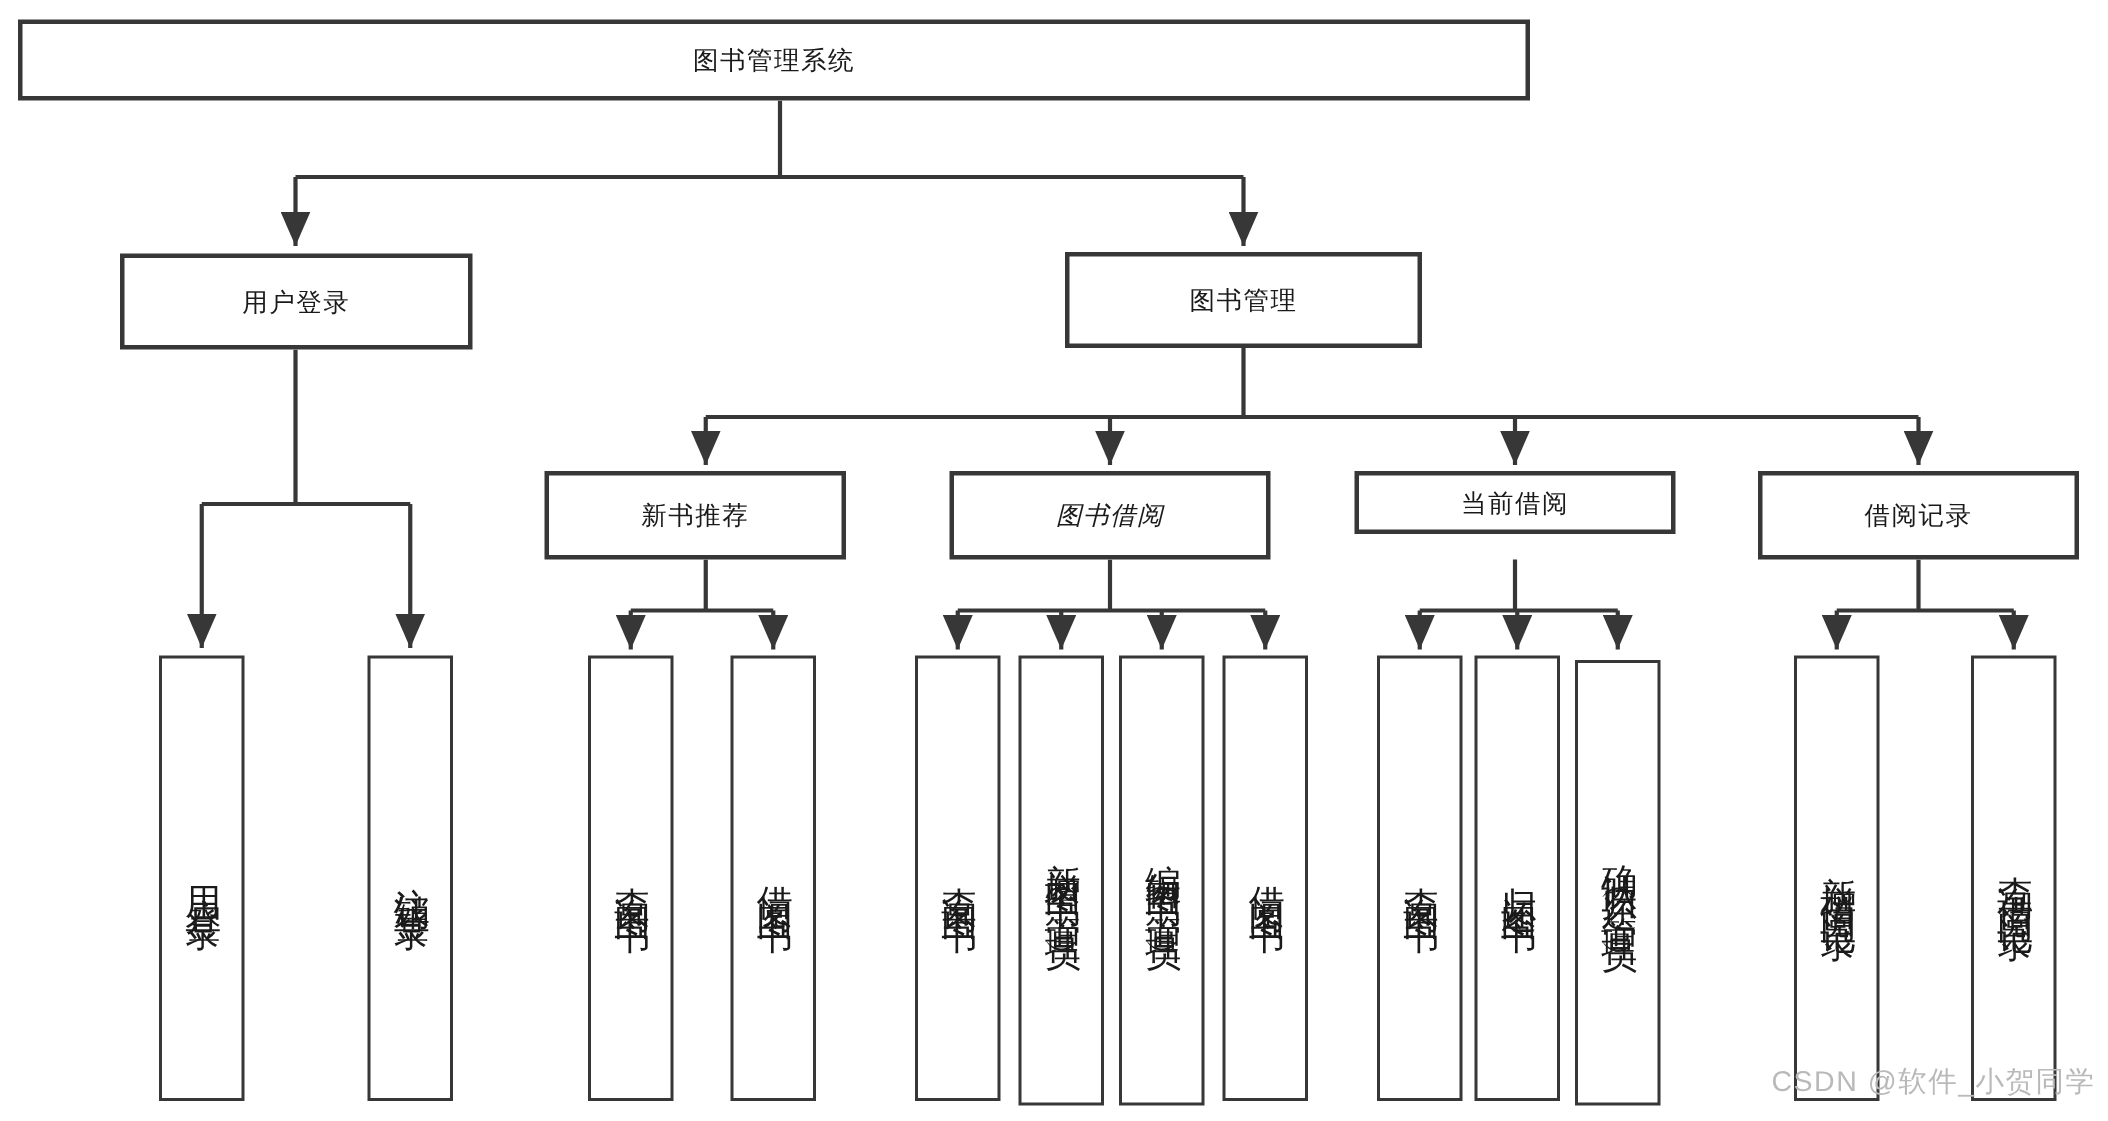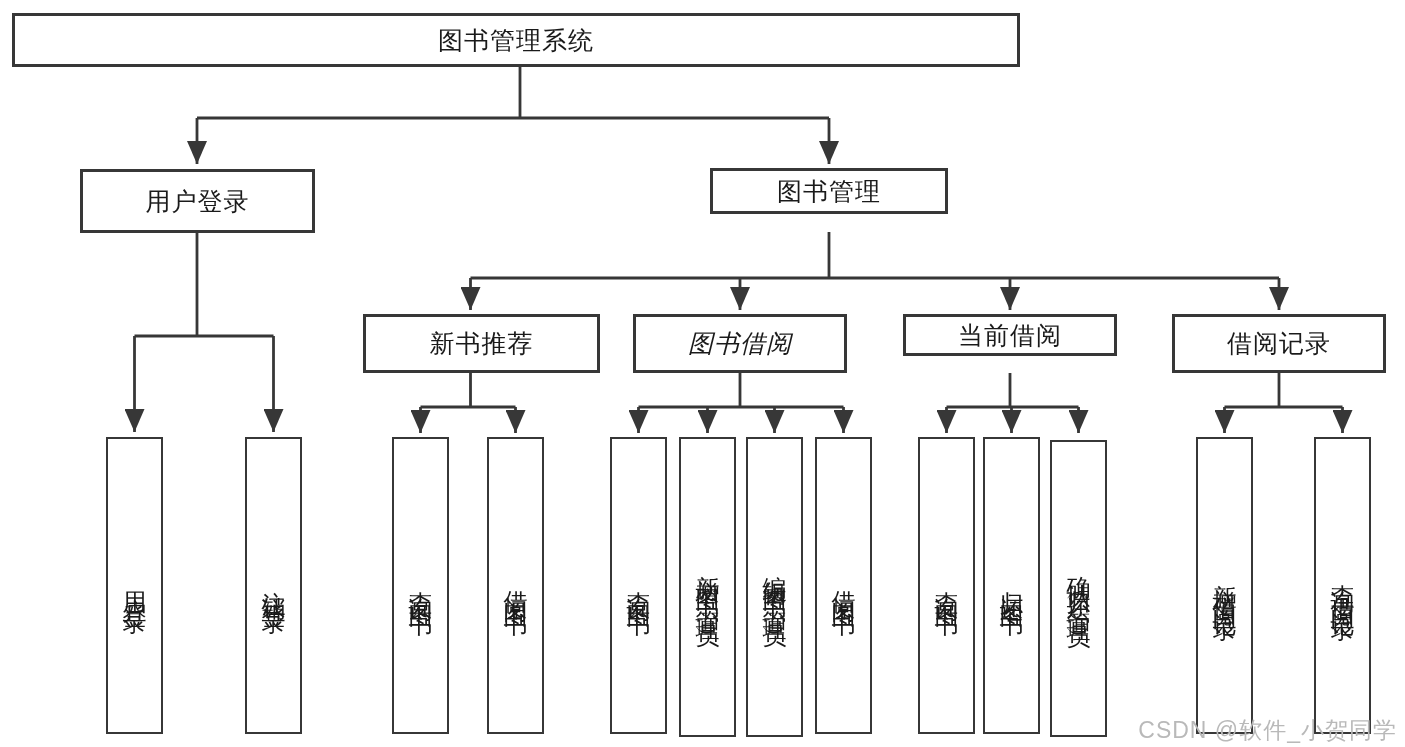--- a/index.html
+++ b/index.html
@@ -35,40 +35,40 @@
     stroke: none;
   }
   .box {
     position: absolute;
     background: var(--background);
     border: 3px solid var(--line);
     display: flex;
     align-items: center;
     justify-content: center;
     color: var(--text);
-    font-size: 25px;
+    font-size: 17px;
     letter-spacing: 1px;
     white-space: nowrap;
   }
   .leaf {
     border-width: 2.5px;
     font-size: 24px;
     letter-spacing: 0;
   }
   .leaf .vtext {
     writing-mode: vertical-rl;
     text-orientation: mixed;
     letter-spacing: 7px;
     line-height: 1;
   }
   .watermark {
     position: absolute;
     right: 8px;
-    bottom: 1px;
-    font-size: 23px;
+    bottom: 13px;
+    font-size: 19px;
     letter-spacing: 1px;
     color: var(--watermark);
     z-index: 5;
     white-space: nowrap;
   }
 </style>
 </head>
 <body>
 
 <div class="canvas">
@@ -110,23 +110,23 @@
     <path class="c" d="M1078.5 407 V433" marker-end="url(#arrow)"></path>
 
     <path class="c" d="M1279 373 V407 M1224.5 407 H1342.5"></path>
     <path class="c" d="M1224.5 407 V433" marker-end="url(#arrow)"></path>
     <path class="c" d="M1342.5 407 V433" marker-end="url(#arrow)"></path>
   </svg>
 
   <div class="box" style="left:12px; top:13px; width:1008px; height:54px;">图书管理系统</div>
 
   <div class="box" style="left:80px; top:169px; width:235px; height:64px;">用户登录</div>
-  <div class="box" style="left:710px; top:168px; width:238px; height:46px;">图书管理</div>
+  <div class="box" style="left:710px; top:168px; width:238px; height:64px;">图书管理</div>
 
-  <div class="box" style="left:363px; top:314px; width:237px; height:59px;">新书推荐</div>
+  <div class="box" style="left:363px; top:314px; width:201px; height:59px;">新书推荐</div>
   <div class="box" style="left:633px; top:314px; width:214px; height:59px;font-style:italic;">图书借阅</div>
   <div class="box" style="left:903px; top:314px; width:214px; height:42px;">当前借阅</div>
   <div class="box" style="left:1172px; top:314px; width:214px; height:59px;">借阅记录</div>
 
   <div class="box leaf" style="left:106px; top:437px; width:57px; height:297px;">
     <span class="vtext">用户登录</span>
   </div>
   <div class="box leaf" style="left:245px; top:437px; width:57px; height:297px;">
     <span class="vtext">注销登录</span>
   </div>

